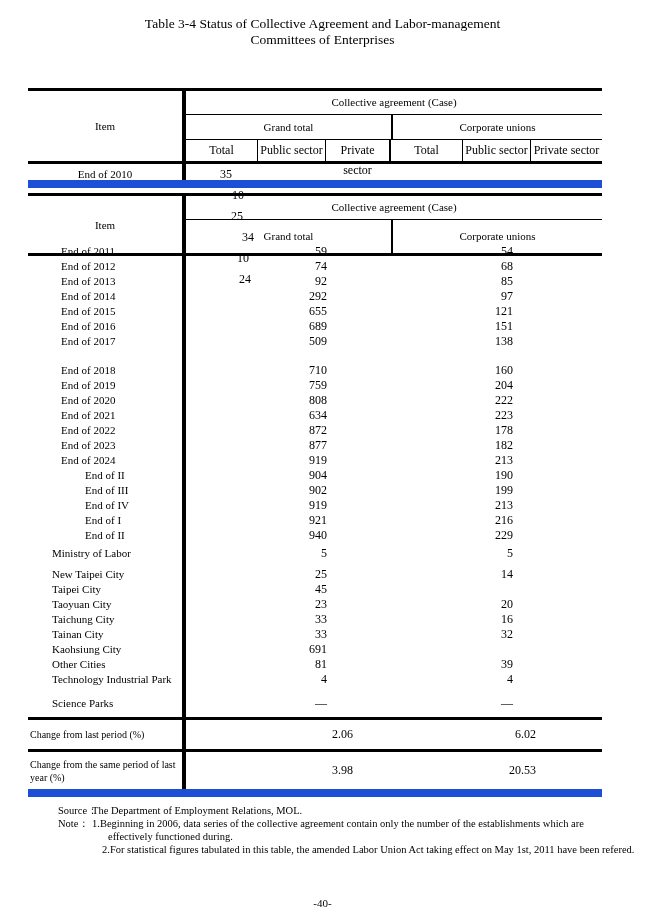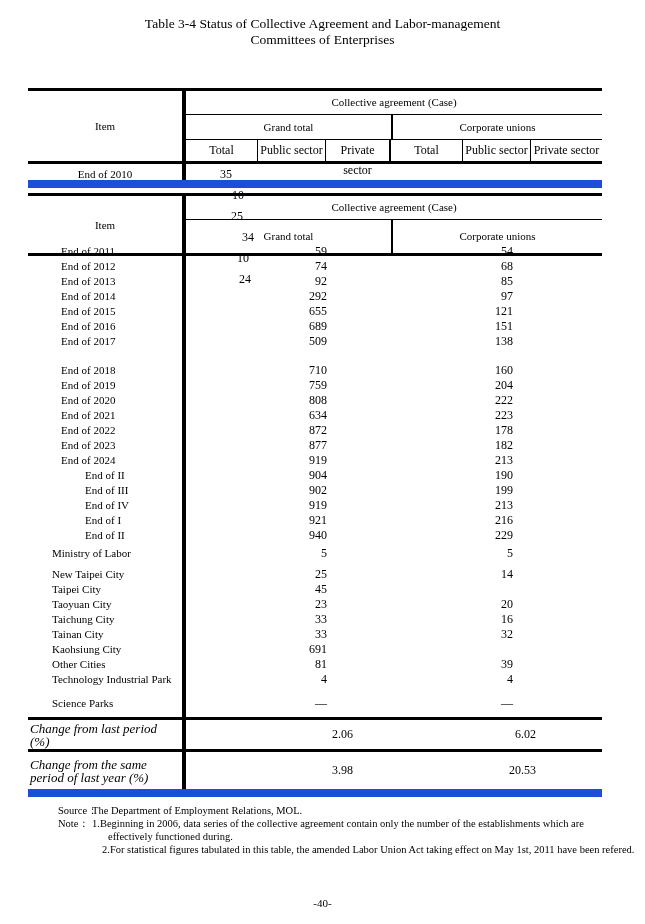--- a/index.html
+++ b/index.html
@@ -62,21 +62,21 @@
   .t2 .drow .lbl { width:158px; font-size:11px; }
   .t2 .drow .v1 { width:207px; text-align:right; padding-right:66px; font-size:12px; }
   .t2 .drow .v2 { width:209px; text-align:right; padding-right:89px; font-size:12px; }
   .ind-year    { padding-left:33px; }
   .ind-quarter { padding-left:57px; }
   .ind-city    { padding-left:24px; }
   .t2 .body-rule { width:574px; height:3px; background:#000; }
   .t2 .chrow { display:flex; align-items:center; }
   .t2 .chrow.c1 { height:29px; }
   .t2 .chrow.c2 { height:37px; }
-  .t2 .chrow .lbl { width:158px; font-size:13px; line-height:13px; padding-left:2px; padding-right:10px;font-style:italic; }
+  .t2 .chrow .lbl { width:158px; font-size:10px; line-height:13px; padding-left:2px; padding-right:10px; }
   .t2 .chrow .v1 { width:207px; text-align:right; padding-right:40px; font-size:12px; }
   .t2 .chrow .v2 { width:209px; text-align:right; padding-right:66px; font-size:12px; }
 
   
   .footer { margin-left:58px; margin-top:7px; font-size:10.5px; line-height:13px; }
   .f-row { display:flex; }
   .f-label { width:34px; white-space:nowrap; }
   .f-text { white-space:nowrap; }
   .note-body { }
   .note-line { white-space:nowrap; }

